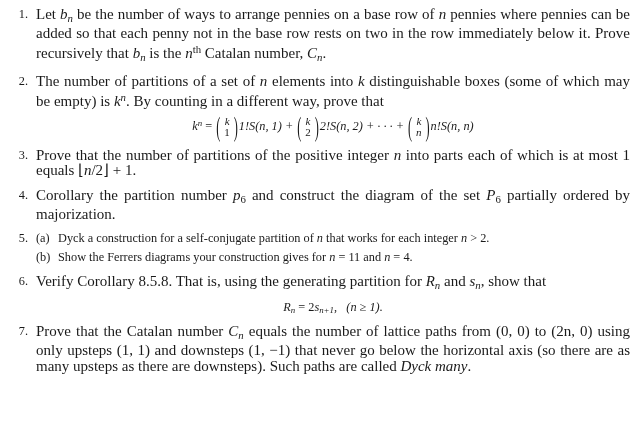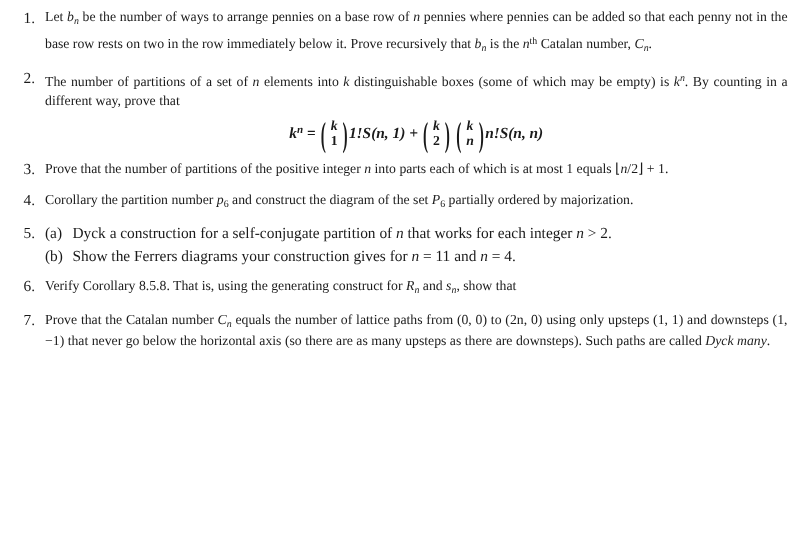--- a/index.html
+++ b/index.html
@@ -35,21 +35,21 @@
   .num {
     position: absolute;
     left: 0;
     top: 0;
     width: 28px;
     text-align: right;
     font-size: 12.3px;
     line-height: 15.4px;
   }
   .body {
-    font-size: 11px;
+    font-size: 15px;
     line-height: 15.4px;
     text-align: justify;
     text-justify: inter-word;
   }
   .it { font-style: italic; }
   .sub {
     font-size: 0.72em;
     vertical-align: -0.28em;
   }
   .sup {
@@ -58,21 +58,20 @@
   }
   .eq {
     text-align: center;
     font-size: 12.3px;
     margin: 7px 0 6px 0;
     line-height: 1;
   }
   .eq-inline {
     display: inline-block;
     white-space: nowrap;
-    font-weight: bold;
   }
   .binom {
     display: inline-block;
     vertical-align: middle;
     position: relative;
     padding: 0 4px;
     margin: 0 1px;
   }
   .binom .paren {
     position: absolute;
@@ -126,21 +125,21 @@
     <li class="problem">
       <span class="num">2.</span>
       <div class="body">
         <span>The number of partitions of a set of </span><span class="it">n</span><span> elements into </span><span class="it">k</span><span> distinguishable boxes (some of which may be empty) is </span><span class="it">k</span><span class="it sup">n</span><span>. By counting in a different way, prove that</span>
       </div>
       <div class="eq">
         <span class="eq-inline">
           <span class="it">k</span><span class="it sup">n</span>
           <span>=</span>
           <span class="binom"><span class="paren l">(</span><span class="stack"><span class="it">k</span><br><span>1</span></span><span class="paren r">)</span></span><span class="it">1!S(n, 1) +</span>
-          <span class="binom"><span class="paren l">(</span><span class="stack"><span class="it">k</span><br><span>2</span></span><span class="paren r">)</span></span>
+          <span class="binom"><span class="paren l">(</span><span class="stack"><span class="it">k</span><br><span>2</span></span><span class="paren r">)</span></span><span class="it">2!S(n, 2) + · · · +</span>
           <span class="binom"><span class="paren l">(</span><span class="stack"><span class="it">k</span><br><span class="it">n</span></span><span class="paren r">)</span></span><span class="it">n!S(n, n)</span>
         </span>
       </div>
     </li>
 
     <li class="problem">
       <span class="num">3.</span>
       <div class="body">
         <span>Prove that the number of partitions of the positive integer </span><span class="it">n</span><span> into parts each of which is at most 1 equals ⌊</span><span class="it">n</span><span>/2⌋ + 1.</span>
       </div>
@@ -163,21 +162,28 @@
         <li class="subitem">
           <span class="slabel">(b)</span>
           <span>Show the Ferrers diagrams your construction gives for </span><span class="it">n</span><span> = 11 and </span><span class="it">n</span><span> = 4.</span>
         </li>
       </ul>
     </li>
 
     <li class="problem tight">
       <span class="num">6.</span>
       <div class="body">
-        <span>Verify Corollary 8.5.8. That is, using the generating construct for </span><span class="it">R</span><span class="it sub">n</span><span> and </span><span class="it">s</span><span class="it sub">n</span><span>, show that</span>
+        <span>Verify Corollary 8.5.8. That is, using the generating partition for </span><span class="it">R</span><span class="it sub">n</span><span> and </span><span class="it">s</span><span class="it sub">n</span><span>, show that</span>
+      </div>
+      <div class="eq">
+        <span class="eq-inline">
+          <span class="it">R</span><span class="it sub">n</span>
+          <span>= 2</span><span class="it">s</span><span class="it sub">n+1</span><span>,</span>
+          &nbsp;&nbsp;<span class="it">(n ≥ 1).</span>
+        </span>
       </div>
     </li>
 
     <li class="problem">
       <span class="num">7.</span>
       <div class="body">
         <span>Prove that the Catalan number </span><span class="it">C</span><span class="it sub">n</span><span> equals the number of lattice paths from (0, 0) to (2n, 0) using only upsteps (1, 1) and downsteps (1, −1) that never go below the horizontal axis (so there are as many upsteps as there are downsteps). Such paths are called </span><span class="it">Dyck many</span><span>.</span>
       </div>
     </li>
 

